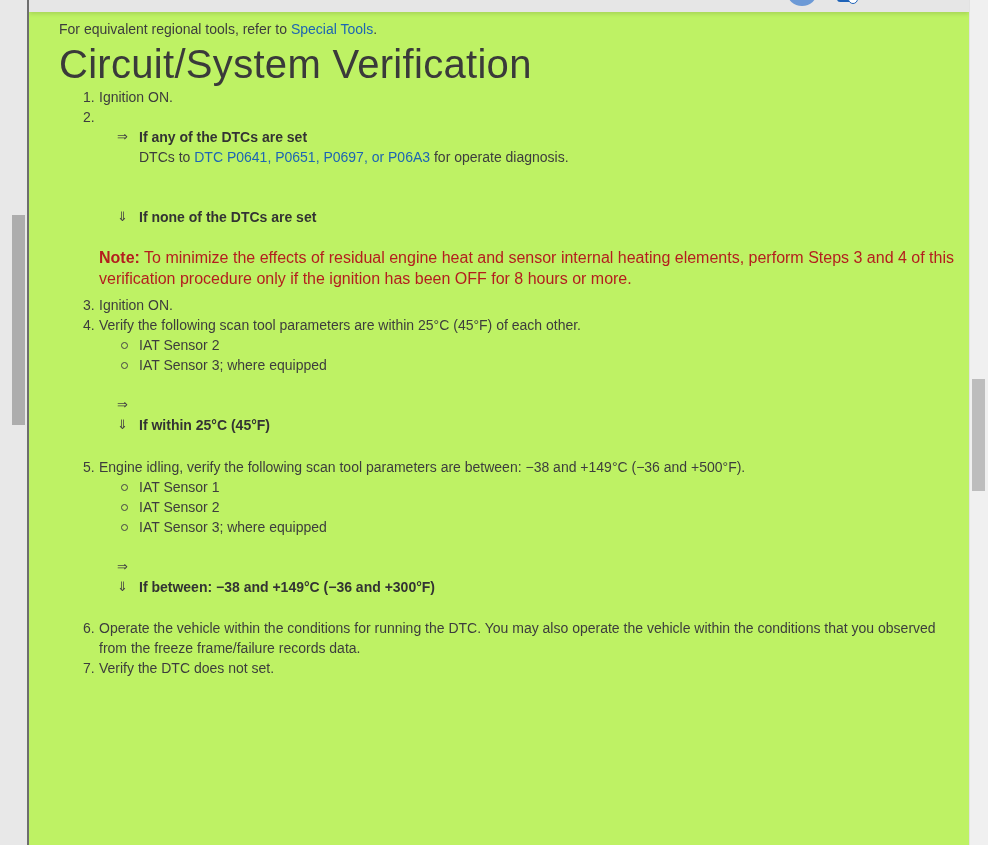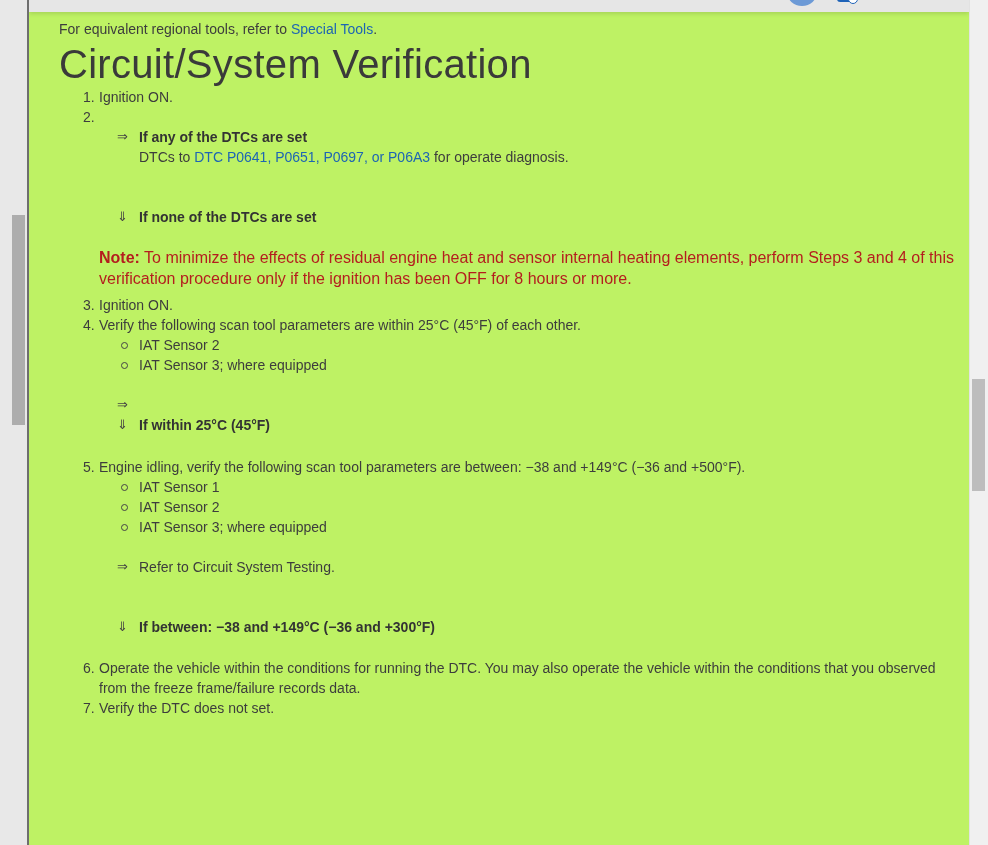--- a/index.html
+++ b/index.html
@@ -99,21 +99,20 @@
     <div class="step" style="margin-top:22px">
       <span class="num">5.</span>
       <span>Engine idling, verify the following scan tool parameters are between: −38 and +149°C (−36 and +500°F).</span>
     </div>
     <div class="sub"><span class="bullet"></span><span>IAT Sensor 1</span></div>
     <div class="sub"><span class="bullet"></span><span>IAT Sensor 2</span></div>
     <div class="sub"><span class="bullet"></span><span>IAT Sensor 3; where equipped</span></div>
 
     <div class="branch" style="margin-top:20px">
       <span class="arrow">⇒</span>
-      <div>Refer to Circuit System Testing.</div>
     </div>
     <div class="branch" style="margin-top:40px">
       <span class="arrow">⇓</span>
       <div class="title">If between: −38 and +149°C (−36 and +300°F)</div>
     </div>
 
     <div class="step" style="margin-top:21px">
       <span class="num">6.</span>
       <span>Operate the vehicle within the conditions for running the DTC. You may also operate the vehicle within the conditions that you observed from the freeze frame/failure records data.</span>
     </div>

